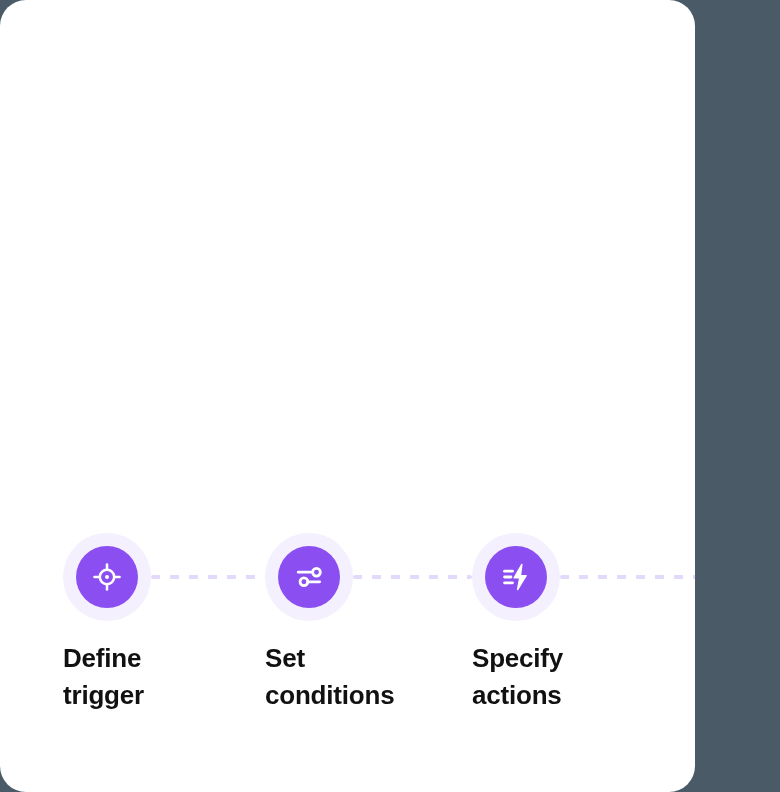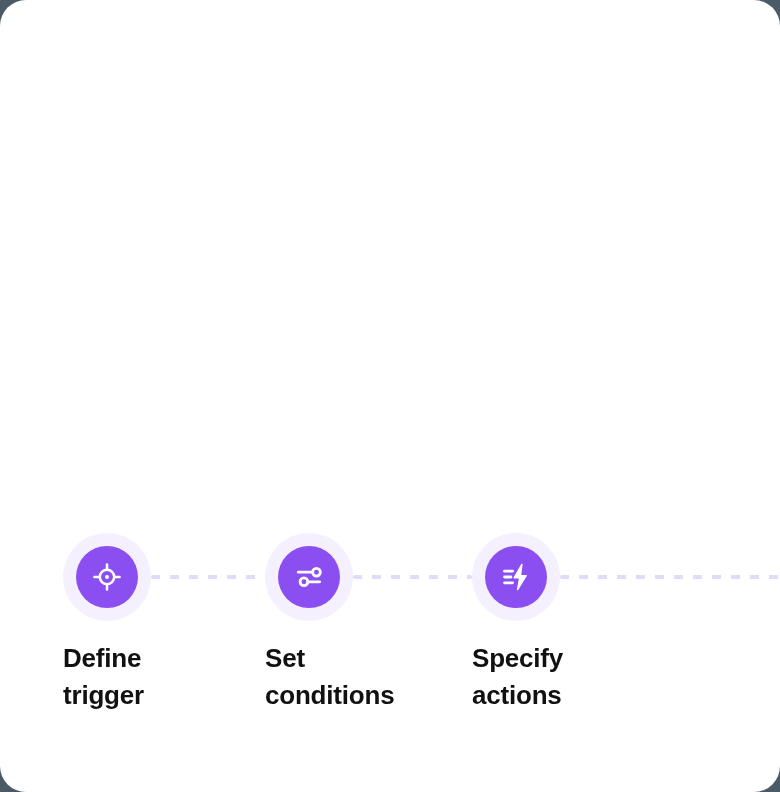--- a/index.html
+++ b/index.html
@@ -12,21 +12,21 @@
     height: 792px;
     background: #4a5a66;
     font-family: "Liberation Sans", sans-serif;
     overflow: hidden;
   }
 
   #card {
     position: absolute;
     left: 0;
     top: 0;
-    width: 780px;
+    width: 695px;
     height: 792px;
     background: #ffffff;
     border-radius: 26px;
     overflow: hidden;
     box-sizing: border-box;
   }
 
   
   #stepper {
     position: absolute;

